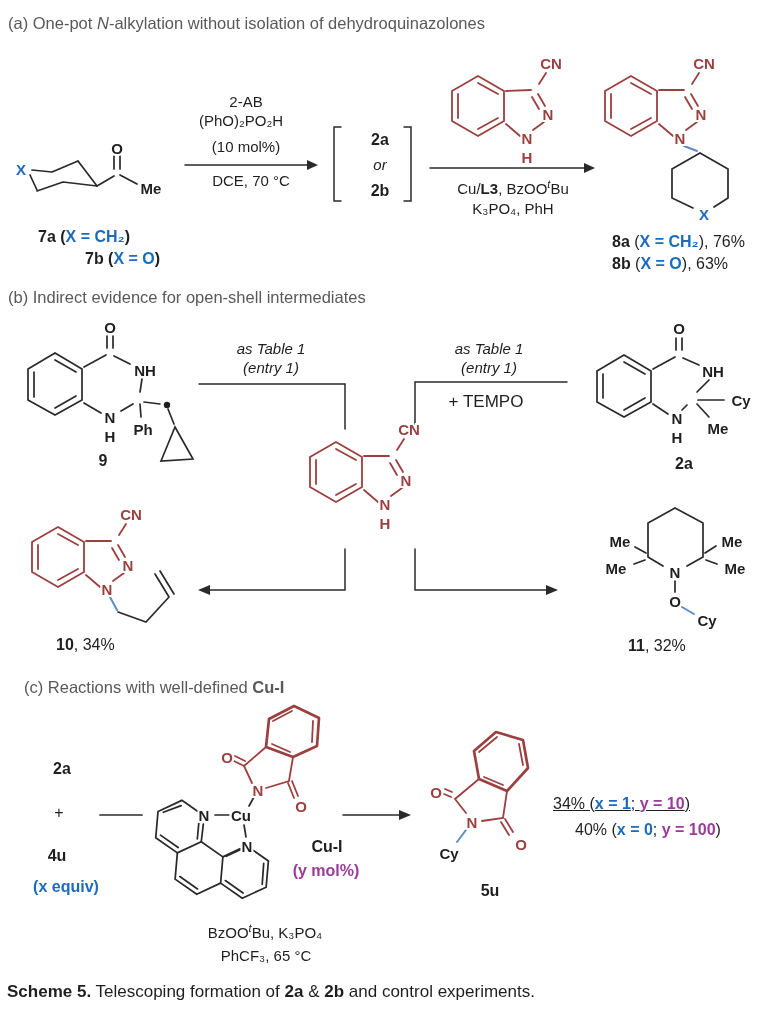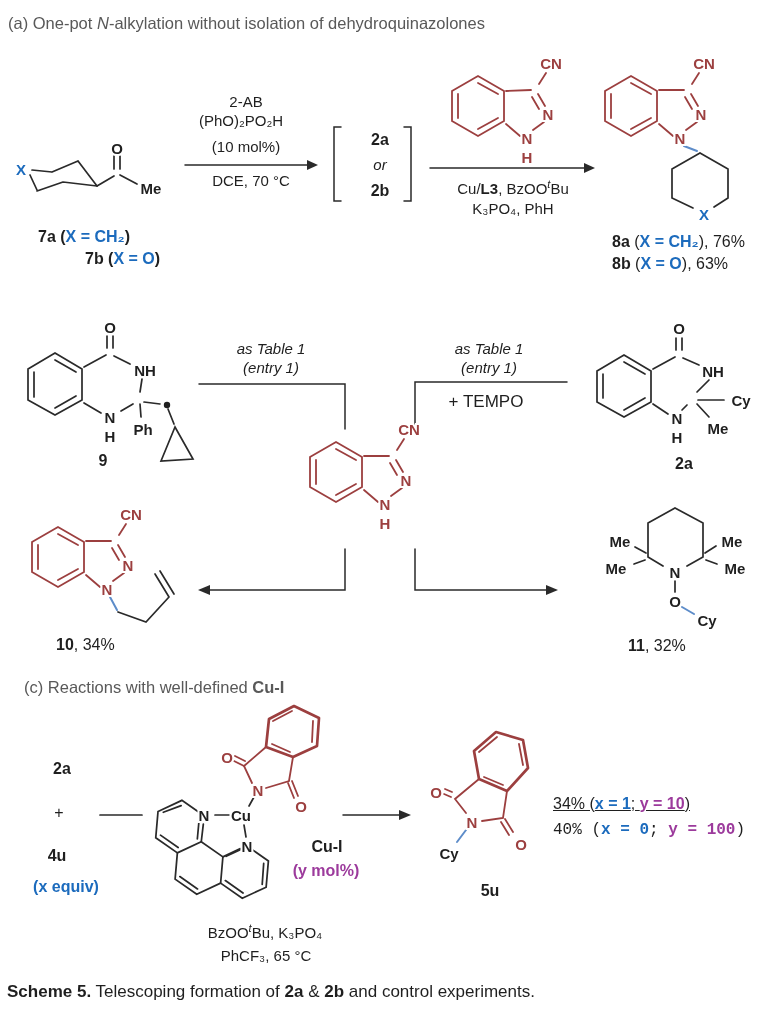--- a/index.html
+++ b/index.html
@@ -209,20 +209,21 @@
 <div class="lbl cmp b ctr" style="left:380px;top:182px;">2b</div>
 
 <div class="lbl cond" style="left:513px;top:178px;text-align:center;"><span>Cu/</span><span class="b">L3</span><span>, BzOO</span><sup class="t">t</sup><span>Bu</span></div>
 <div class="lbl cond" style="left:513px;top:200px;">K₃PO₄, PhH</div>
 
 <div class="lbl cmp" style="left:38px;top:228px;"><span class="b">7a</span><span class="b"> (</span><span class="blue">X = CH₂</span><span class="b">)</span></div>
 <div class="lbl cmp" style="left:38px;top:250px;margin-left:47px;"><span class="b">7b</span><span class="b"> (</span><span class="blue">X = O</span><span class="b">)</span></div>
 <div class="lbl cmp" style="left:612px;top:233px;"><span class="b">8a</span><span> (</span><span class="blue">X = CH₂</span><span>)</span><span>, 76%</span></div>
 <div class="lbl cmp" style="left:612px;top:255px;"><span class="b">8b</span><span> (</span><span class="blue">X = O</span><span>)</span><span>, 63%</span></div>
 
+<div class="lbl hdr" style="left:8px;top:288px;">(b) Indirect evidence for open-shell intermediates</div>
 
 <div class="lbl it ctr" style="left:271px;top:339px;font-size:15px;line-height:19px;"><span>as Table 1</span><br><span>(entry 1)</span></div>
 <div class="lbl it ctr" style="left:489px;top:339px;font-size:15px;line-height:19px;"><span>as Table 1</span><br><span>(entry 1)</span></div>
 <div class="lbl ctr" style="left:486px;top:392px;font-size:17px;">+ TEMPO</div>
 
 <div class="lbl cmp b ctr" style="left:103px;top:452px;">9</div>
 <div class="lbl cmp b ctr" style="left:684px;top:455px;">2a</div>
 <div class="lbl cmp" style="left:56px;top:636px;"><span class="b">10</span><span>, 34%</span></div>
 <div class="lbl cmp" style="left:628px;top:637px;"><span class="b">11</span><span>, 32%</span></div>
 
@@ -235,17 +236,17 @@
 
 <div class="lbl cmp b ctr" style="left:327px;top:838px;">Cu-I</div>
 <div class="lbl cmp purple ctr" style="left:326px;top:862px;">(y mol%)</div>
 
 <div class="lbl cond" style="left:265px;top:922px;"><span>BzOO</span><sup class="t">t</sup><span>Bu, K₃PO₄</span></div>
 <div class="lbl cond" style="left:266px;top:947px;">PhCF₃, 65 °C</div>
 
 <div class="lbl cmp b ctr" style="left:490px;top:857px;margin-top:25px;">5u</div>
 
 <div class="lbl cmp" style="left:553px;top:795px;text-decoration:underline;"><span>34% (</span><span class="blue">x = 1</span><span>; </span><span class="purple">y = 10</span><span>)</span></div>
-<div class="lbl cmp" style="left:553px;top:821px;font-family:Liberation Mono, monospace;"><span>40% (</span><span class="blue">x = 0</span><span>; </span><span class="purple">y = 100</span><span>)</span></div>
+<div class="lbl cmp" style="left:575px;top:821px;"><span>40% (</span><span class="blue">x = 0</span><span>; </span><span class="purple">y = 100</span><span>)</span></div>
 
 <div class="lbl cap" style="left:7px;top:982px;"><span class="b">Scheme 5.</span><span> Telescoping formation of </span><span class="b">2a</span><span> &amp; </span><span class="b">2b</span><span> and control experiments.</span></div>
 
 </div>
 
 </body></html>

